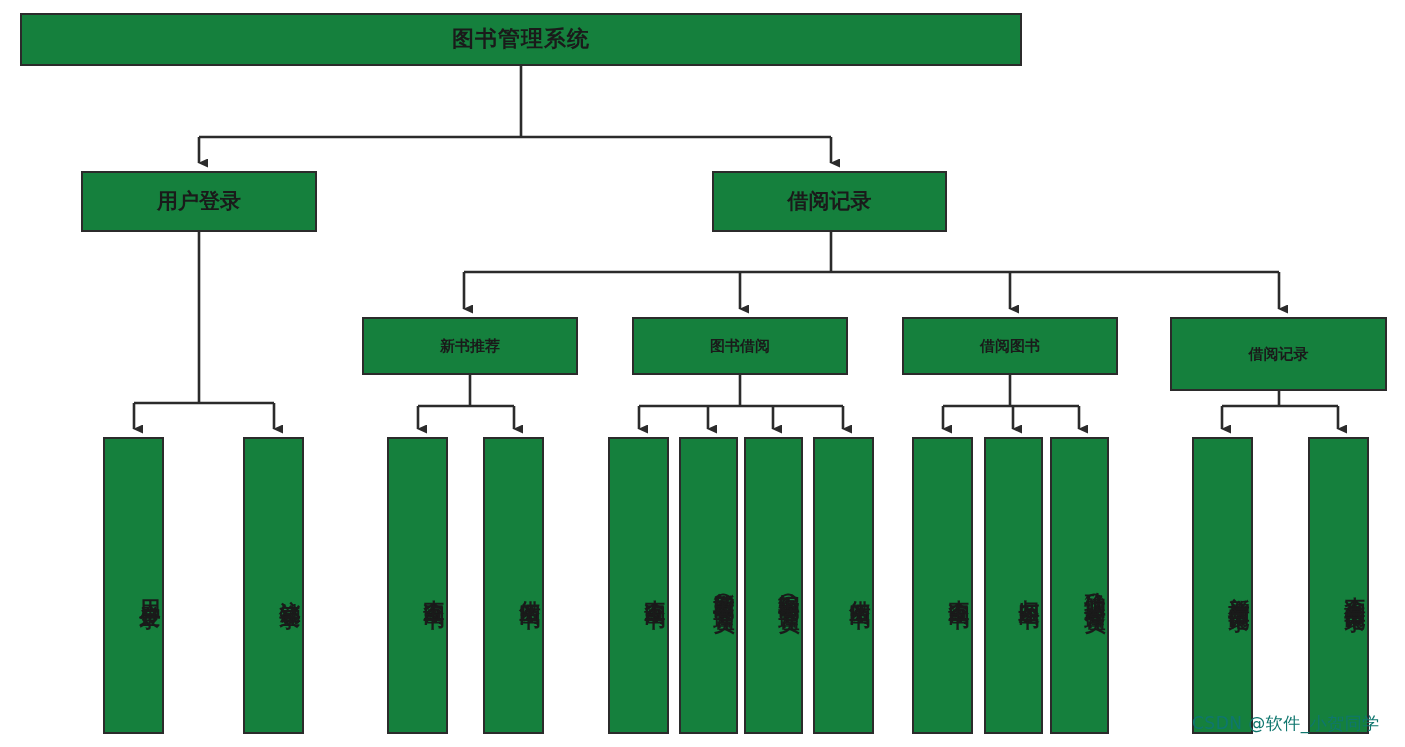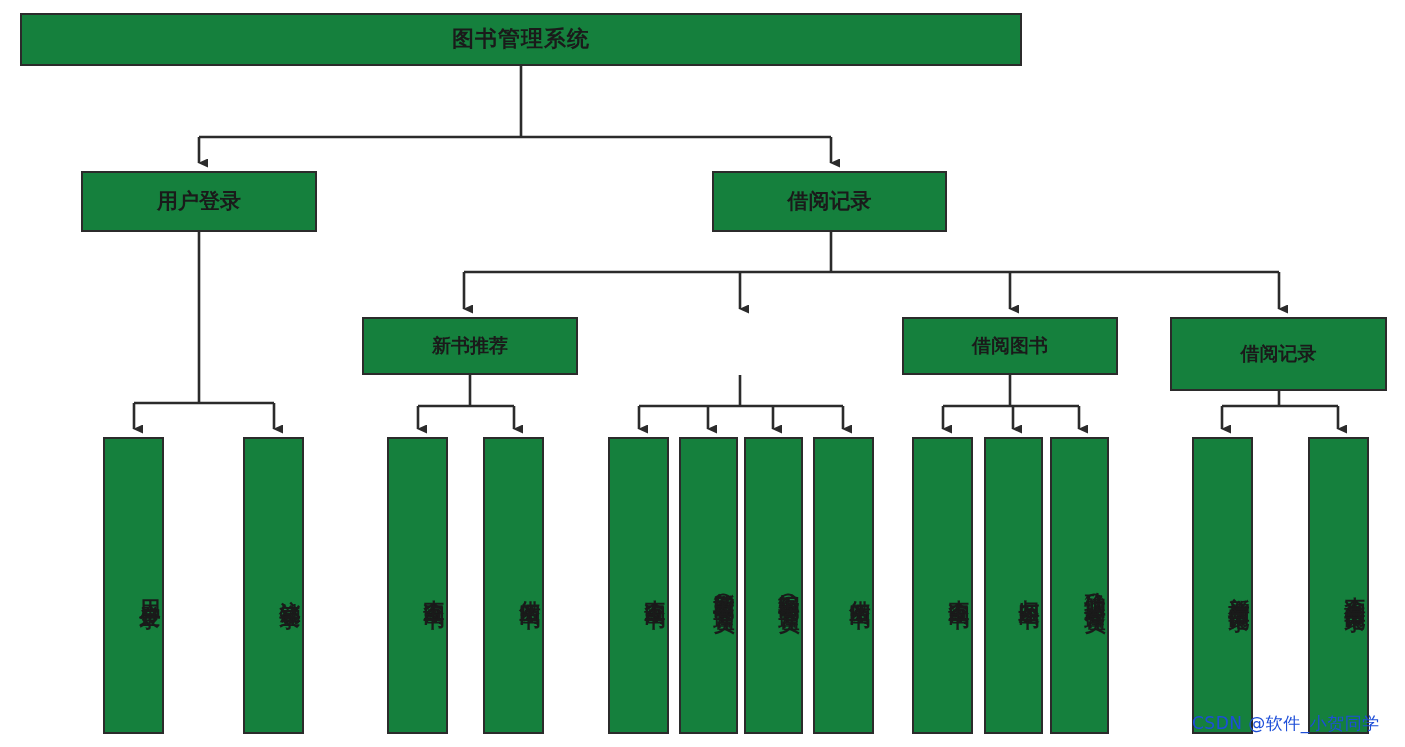--- a/index.html
+++ b/index.html
@@ -28,21 +28,21 @@
     font-weight:bold;
   }
   .node.root{
     font-size:22px;
     letter-spacing:1px;
   }
   .node.lvl2{
     font-size:21px;
   }
   .node.lvl3{
-    font-size:19px;
+    font-size:15px;
   }
   
   .node.leaf{
     font-size:21px;
     writing-mode:vertical-rl;
     text-orientation:upright;
     align-items:flex-start;
     justify-content:center;
     padding-top:6px;
     letter-spacing:3px;
@@ -58,21 +58,21 @@
     left:0;top:0;
     width:1405px;height:747px;
     pointer-events:none;
   }
   
   .watermark{
     position:absolute;
     left:1192px;
     top:712px;
     font-size:17px;
-    color:#1d4ed8;
+    color:#0f766e;
     white-space:nowrap;
     letter-spacing:0.5px;
   }
 </style>
 </head>
 <body>
 
 <div id="diagram">
 
   <svg id="edges" viewBox="0 0 1405 747" width="1405" height="747" xmlns="http://www.w3.org/2000/svg">
@@ -133,20 +133,23 @@
   <div class="node lvl2" id="n-l2-0" style="left: 81px; top: 171px; width: 236px; height: 61px;">
     <span class="lbl">用户登录</span>
   </div>
   <div class="node lvl2" id="n-l2-1" style="left: 712px; top: 171px; width: 235px; height: 61px;">
     <span class="lbl">借阅记录</span>
   </div>
 
   <div class="node lvl3" id="n-l3-0" style="left: 362px; top: 317px; width: 216px; height: 58px;">
     <span class="lbl">新书推荐</span>
   </div>
+  <div class="node lvl3" id="n-l3-1" style="left: 632px; top: 317px; width: 216px; height: 58px;">
+    <span class="lbl">图书借阅</span>
+  </div>
   <div class="node lvl3" id="n-l3-2" style="left: 902px; top: 317px; width: 216px; height: 58px;">
     <span class="lbl">借阅图书</span>
   </div>
   <div class="node lvl3" id="n-l3-3" style="left: 1170px; top: 317px; width: 217px; height: 74px;">
     <span class="lbl">借阅记录</span>
   </div>
 
   <div class="node leaf" id="n-leaf-0" style="left: 103px; top: 437px; width: 61px; height: 297px;">
     <span class="lbl">用户登录</span>
   </div>

